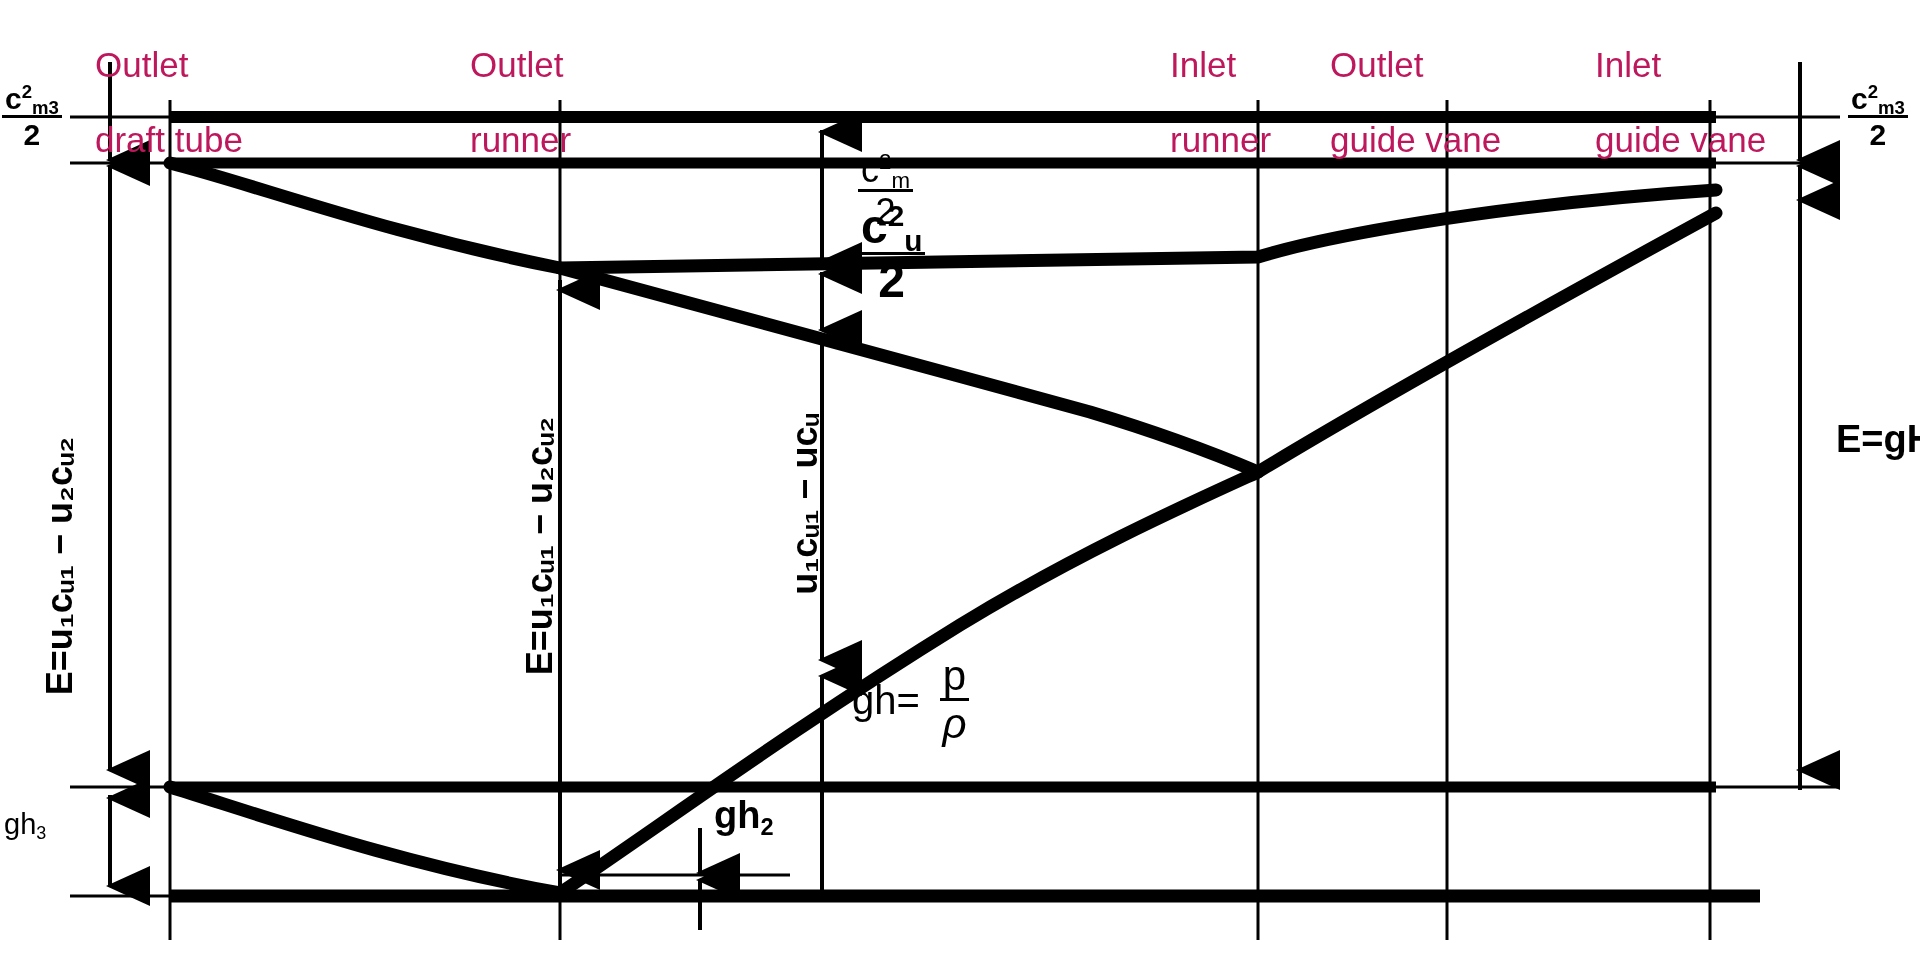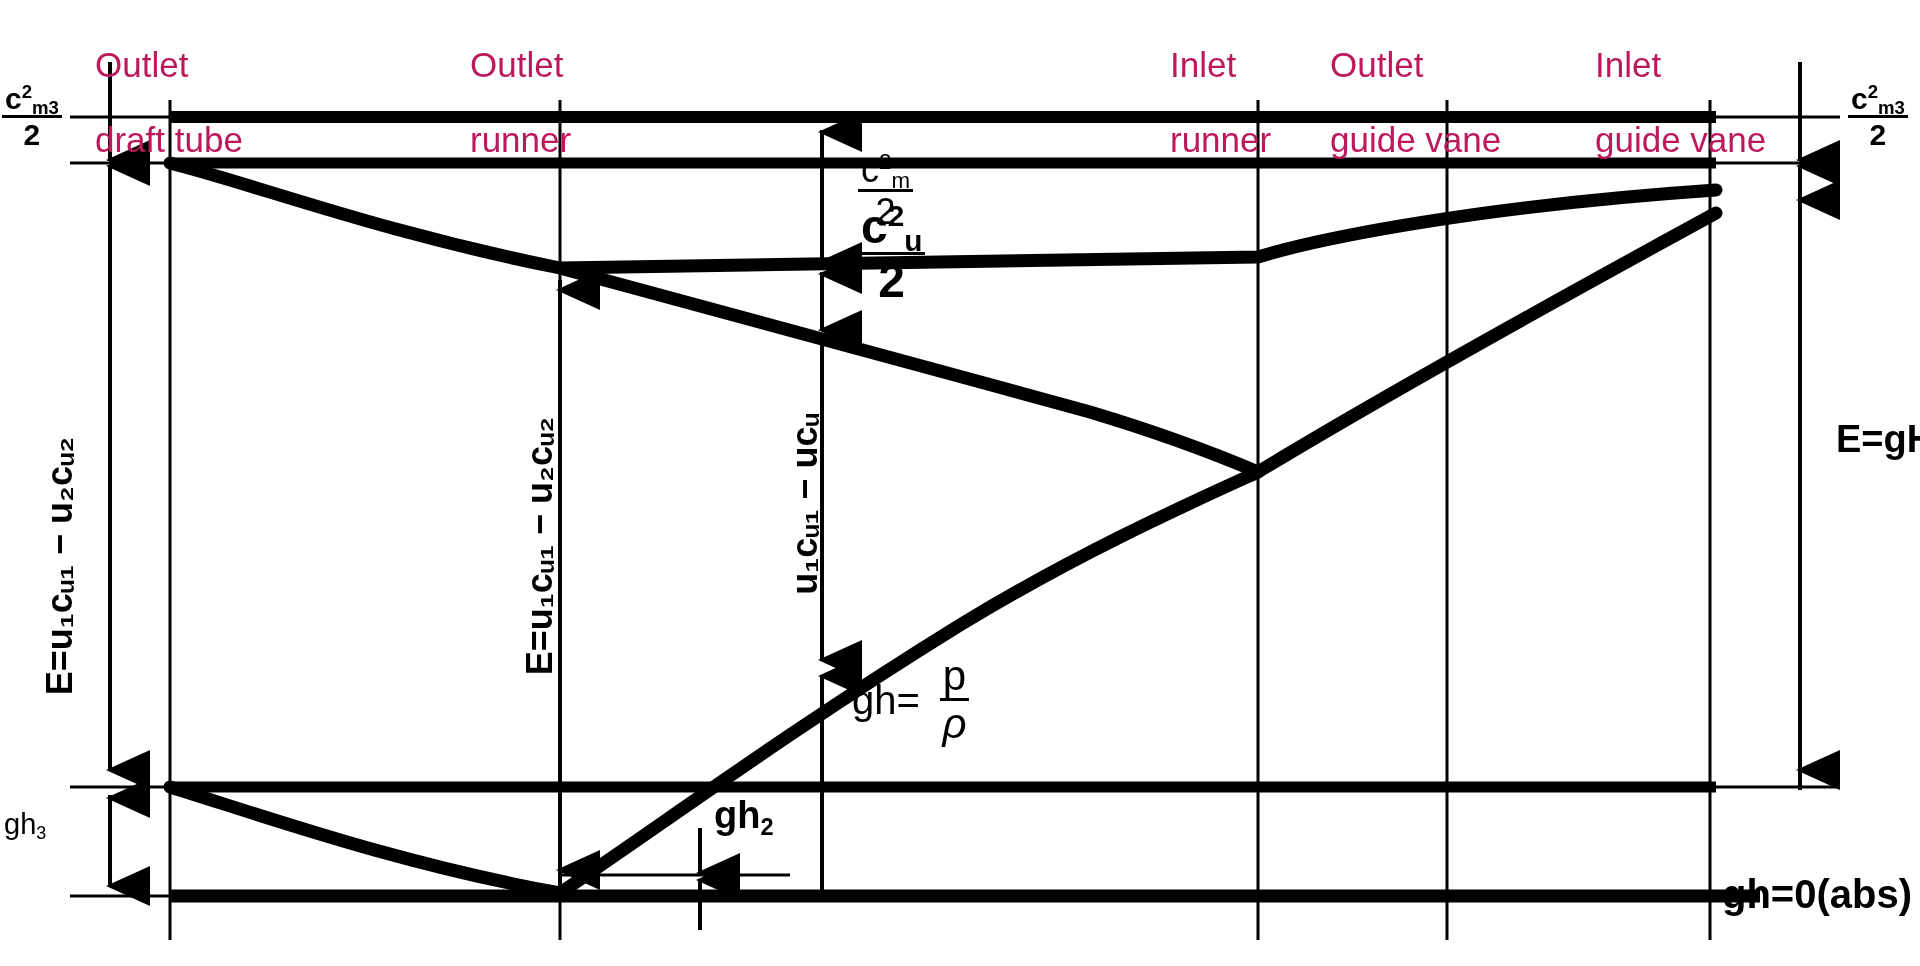--- a/index.html
+++ b/index.html
@@ -166,21 +166,20 @@
   <div class="eq" style="left:1836px;top:418px;font-size:38px;font-weight:700;white-space:nowrap;">E=gH</div>
 
   <div class="eq" style="left:4px;top:808px;font-size:29px;font-weight:400;white-space:nowrap;">
     <span>gh</span><sub>3</sub>
   </div>
 
   <div class="eq" style="left:714px;top:794px;font-size:38px;font-weight:700;white-space:nowrap;">
     <span>gh</span><sub>2</sub>
   </div>
 
-  <div class="eq" style="left:1722px;top:872px;font-size:40px;font-weight:700;white-space:nowrap;">gh=0(abs)</div>
 
   <div class="eq vert" style="left:-200px;top:545px;width:520px;text-align:center;font-size:36px;font-weight:700;
               transform:rotate(-90deg);white-space:nowrap;">E=u₁cᵤ₁ − u₂cᵤ₂</div>
 
   <div class="eq vert" style="left:280px;top:525px;width:520px;text-align:center;font-size:36px;font-weight:700;
               transform:rotate(-90deg);white-space:nowrap;">E=u₁cᵤ₁ − u₂cᵤ₂</div>
 
   <div class="eq vert" style="left:585px;top:483px;width:440px;text-align:center;font-size:36px;font-weight:700;
               transform:rotate(-90deg);white-space:nowrap;">u₁cᵤ₁ − ucᵤ</div>
 

